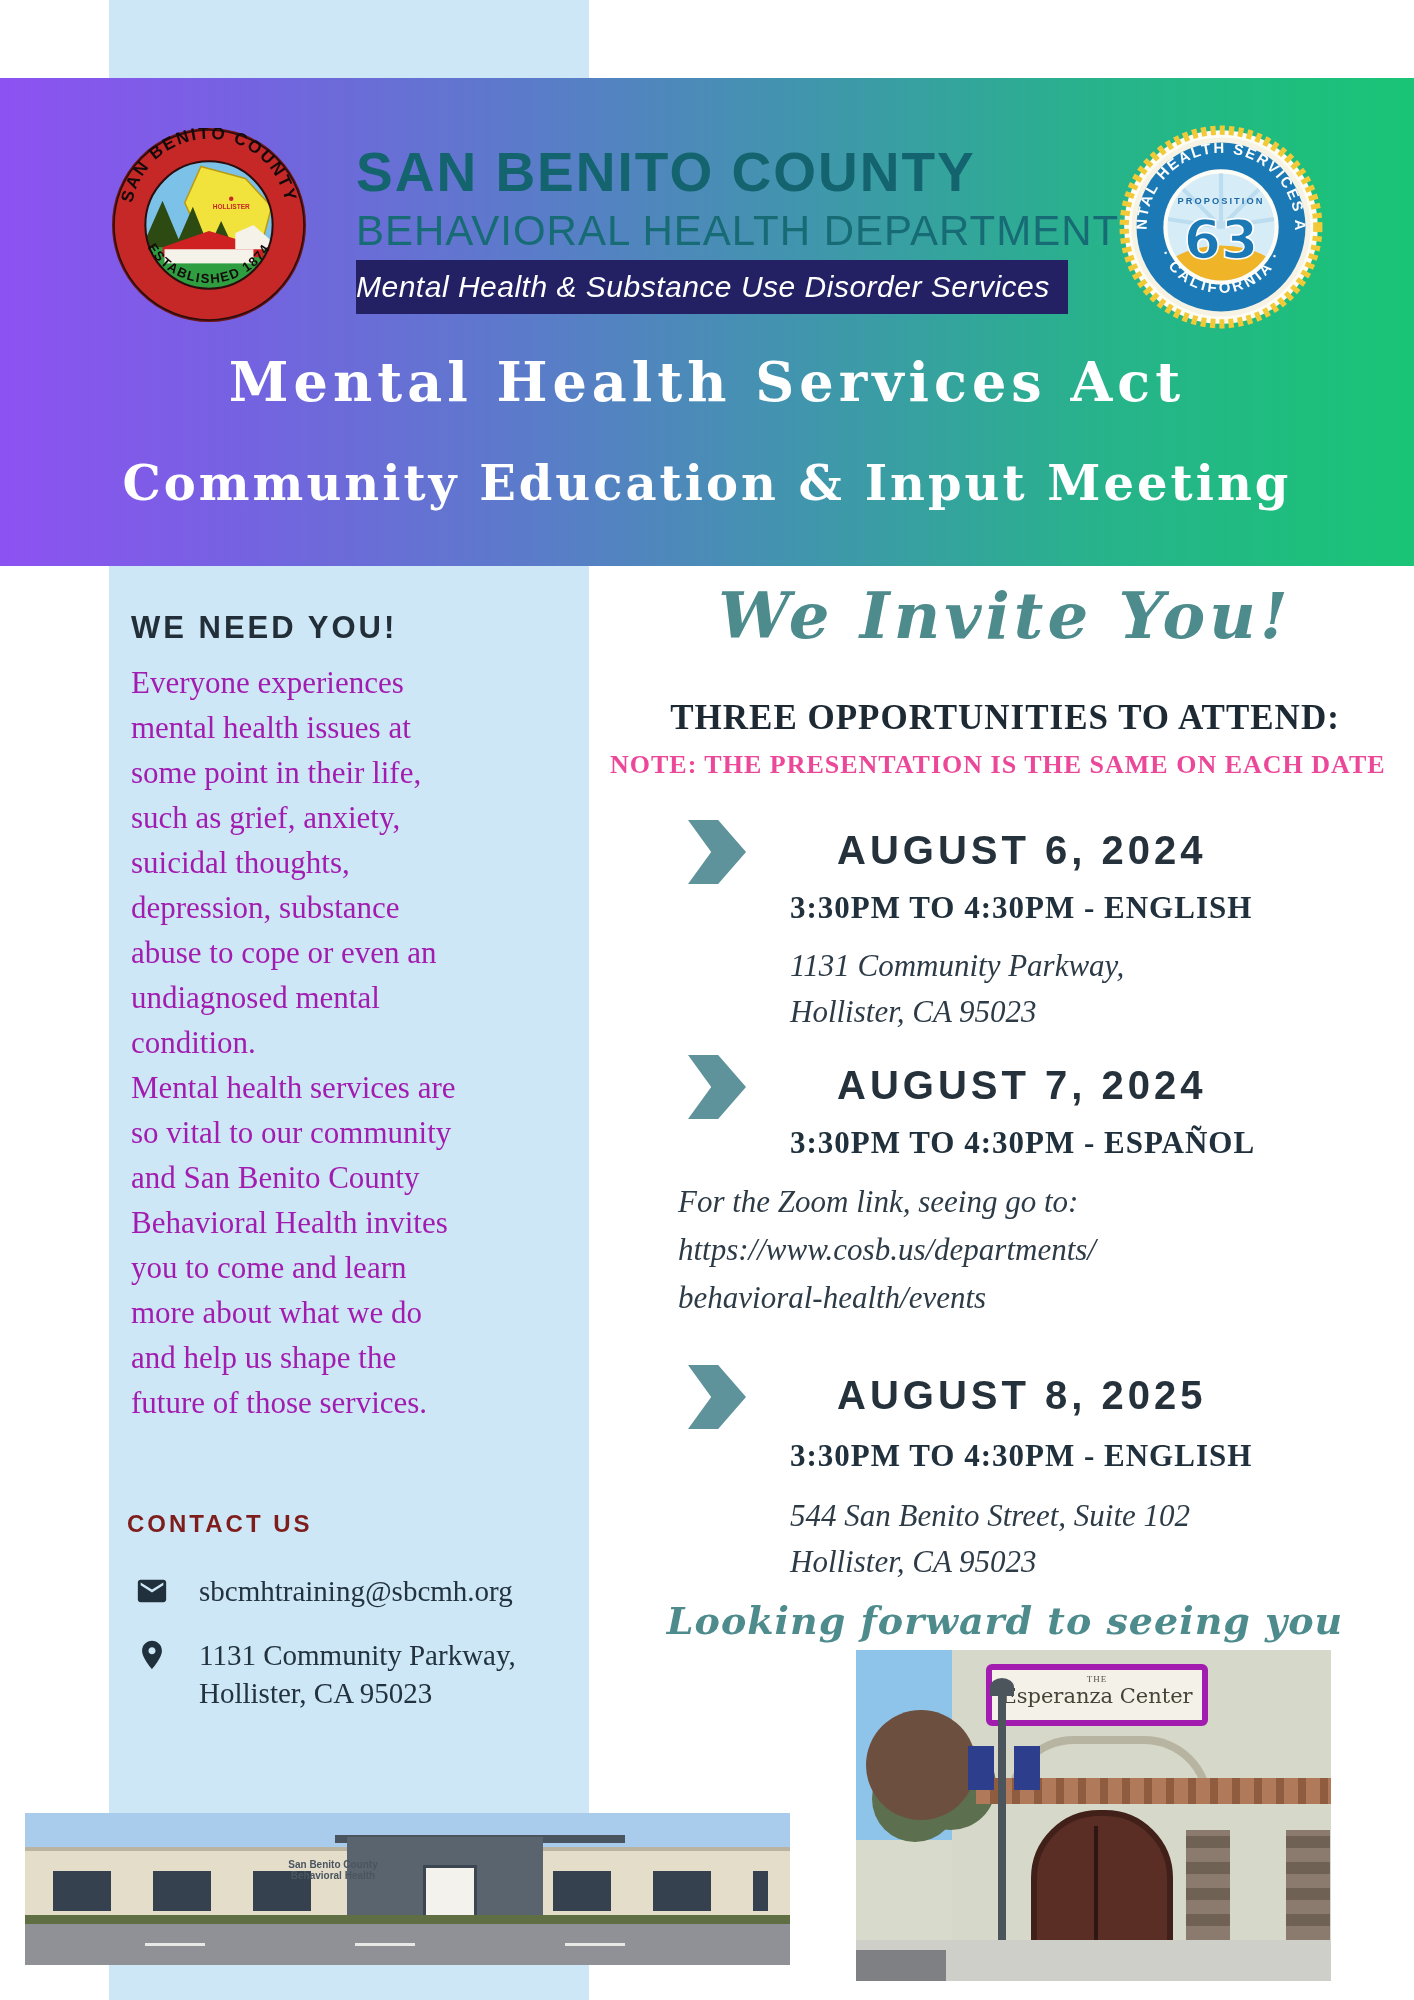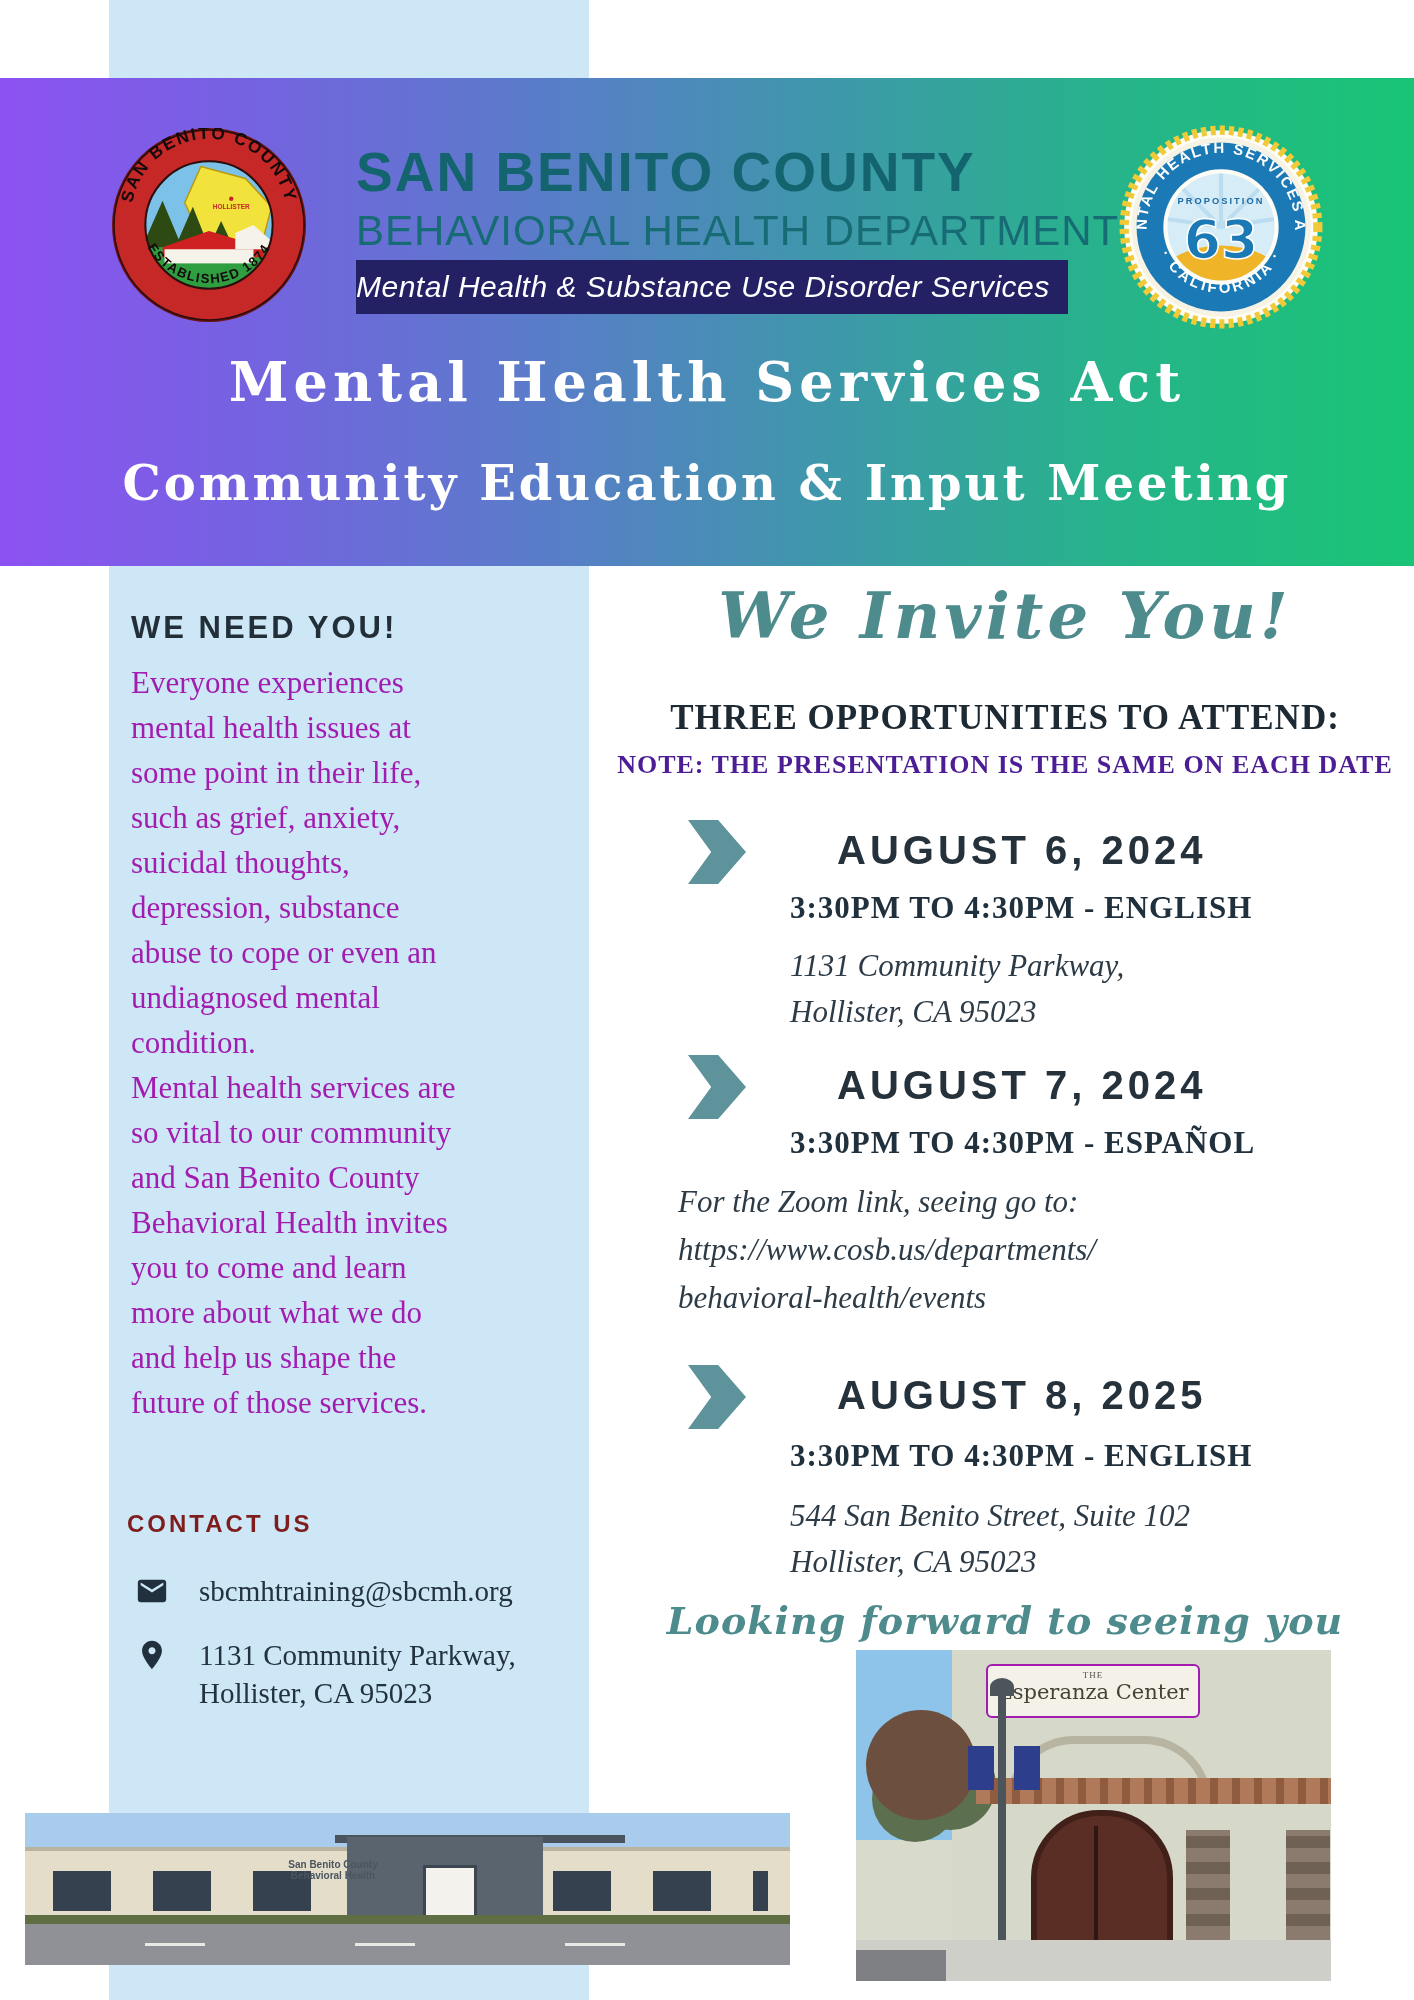--- a/index.html
+++ b/index.html
@@ -44,21 +44,21 @@
   .contact-row{display:flex;gap:30px;align-items:flex-start;}
   .contact-row .txt{font-size:29px;color:#22323e;line-height:38px;}
   .phone-txt{letter-spacing:2px;}
   .c-icon{flex:0 0 34px;margin-top:2px;}
 
   
   .invite-heading{left:610px;top:578px;width:790px;text-align:center;color:#4e8b8d;
     font-family:"DejaVu Serif",serif;font-weight:bold;font-style:italic;font-size:64px;letter-spacing:4px;}
   .three-opps{left:610px;top:698px;width:790px;text-align:center;color:#1e2a33;
     font-family:"Liberation Serif",serif;font-weight:bold;font-size:35px;letter-spacing:1px;}
-  .note-line{left:610px;top:750px;width:790px;text-align:center;color:#4c1d95;
+  .note-line{left:610px;top:750px;width:790px;color:#ec4899;
     font-family:"Liberation Serif",serif;font-weight:bold;font-size:26px;letter-spacing:1px;}
 
   .chev{width:58px;height:64px;background:#5e939b;
     clip-path:polygon(0 0,52% 0,100% 50%,52% 100%,0 100%,40% 50%);}
   .chev1{left:688px;top:820px;}
   .chev2{left:688px;top:1055px;}
   .chev3{left:688px;top:1365px;}
   .ev-date{font-family:"Liberation Sans",sans-serif;font-weight:bold;font-size:40px;
     letter-spacing:4px;color:#25323c;margin-left:47px;}
   .ev1-date{left:790px;top:828px;}
@@ -93,21 +93,21 @@
   .lp-shrubs{position:absolute;left:0;top:102px;width:100%;height:9px;background:#5f6e43;}
   .lp-lot{position:absolute;left:0;top:111px;width:100%;height:41px;background:#8f9196;}
   .lp-line{position:absolute;top:130px;width:60px;height:3px;background:#e8e8e4;}
 
   .right-photo{left:856px;top:1650px;width:475px;height:331px;background:#d8dacb;}
   .rp-sky{position:absolute;left:0;top:0;width:115px;height:190px;background:#8fc4ea;}
   .rp-tree{position:absolute;left:10px;top:60px;width:110px;height:110px;background:#6d4f3f;border-radius:50%;
     box-shadow:30px 20px 0 -10px #5c7050, -6px 34px 0 -12px #5c7050;}
   .rp-face{position:absolute;left:96px;top:0;width:379px;height:290px;background:#d6d8c9;}
   .rp-plaque{position:absolute;left:130px;top:14px;width:210px;height:50px;background:#f4f2e8;
-    border:2px solid #a21caf;border-radius:6px;text-align:center;}
+    border:6px solid #a21caf;border-radius:6px;text-align:center;}
   .rp-plaque .the{font-size:9px;color:#55524a;letter-spacing:1px;line-height:12px;margin-top:3px;}
   .rp-plaque .name{font-family:"DejaVu Serif",serif;font-size:21px;color:#454238;line-height:22px;}
   .rp-arch{position:absolute;left:150px;top:86px;width:190px;height:60px;border:8px solid #b8b4a2;
     border-bottom:none;border-radius:100px 100px 0 0;}
   .rp-pergola{position:absolute;left:120px;top:128px;width:355px;height:26px;
     background:repeating-linear-gradient(90deg,#b0795a 0 14px,#8f5c40 14px 22px);}
   .rp-door{position:absolute;left:175px;top:160px;width:130px;height:130px;background:#5a2e24;
     border:6px solid #402019;border-radius:68px 68px 0 0;}
   .rp-door-split{position:absolute;left:238px;top:176px;width:4px;height:114px;background:#2e1712;}
   .rp-pillar{position:absolute;top:180px;width:44px;height:110px;

